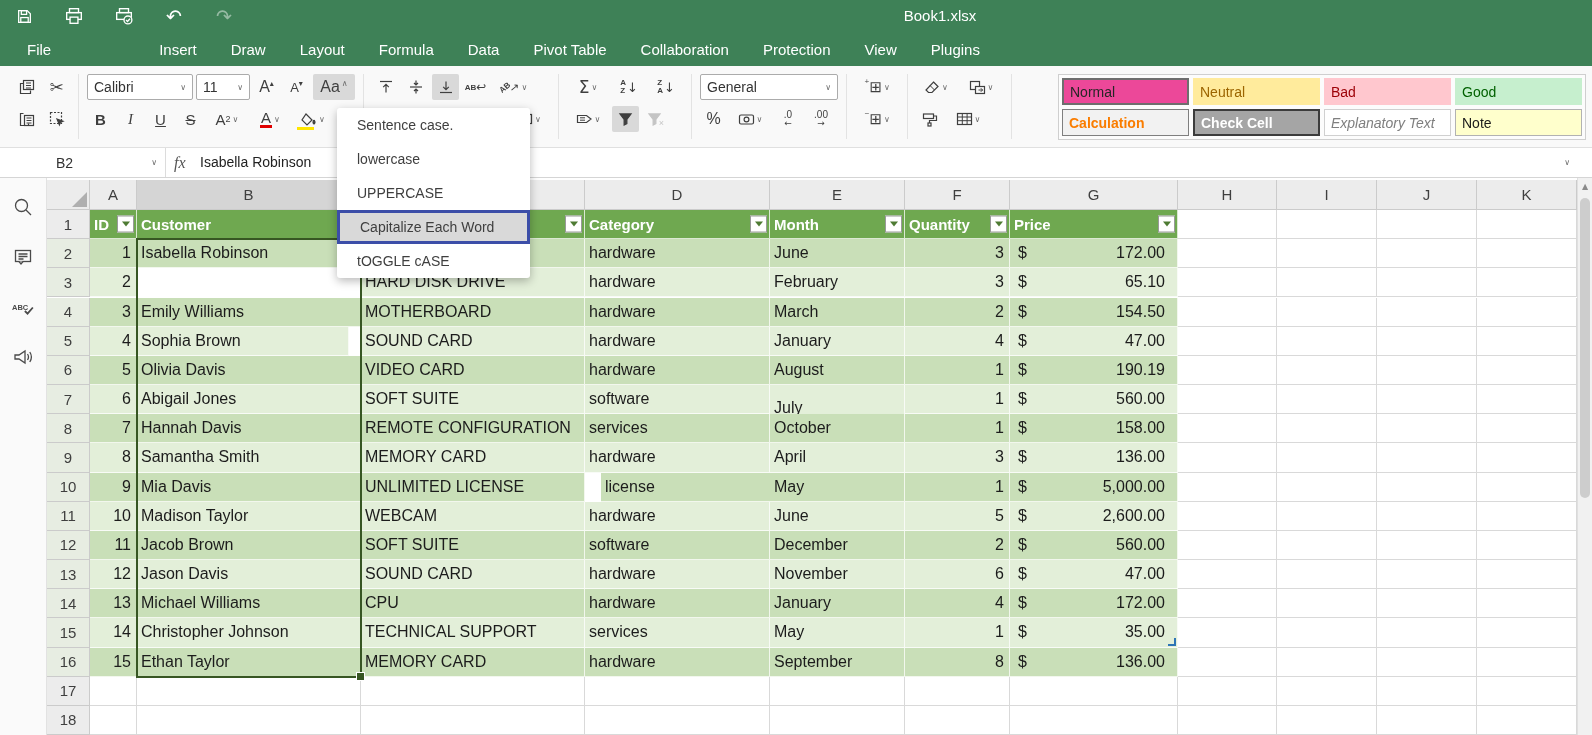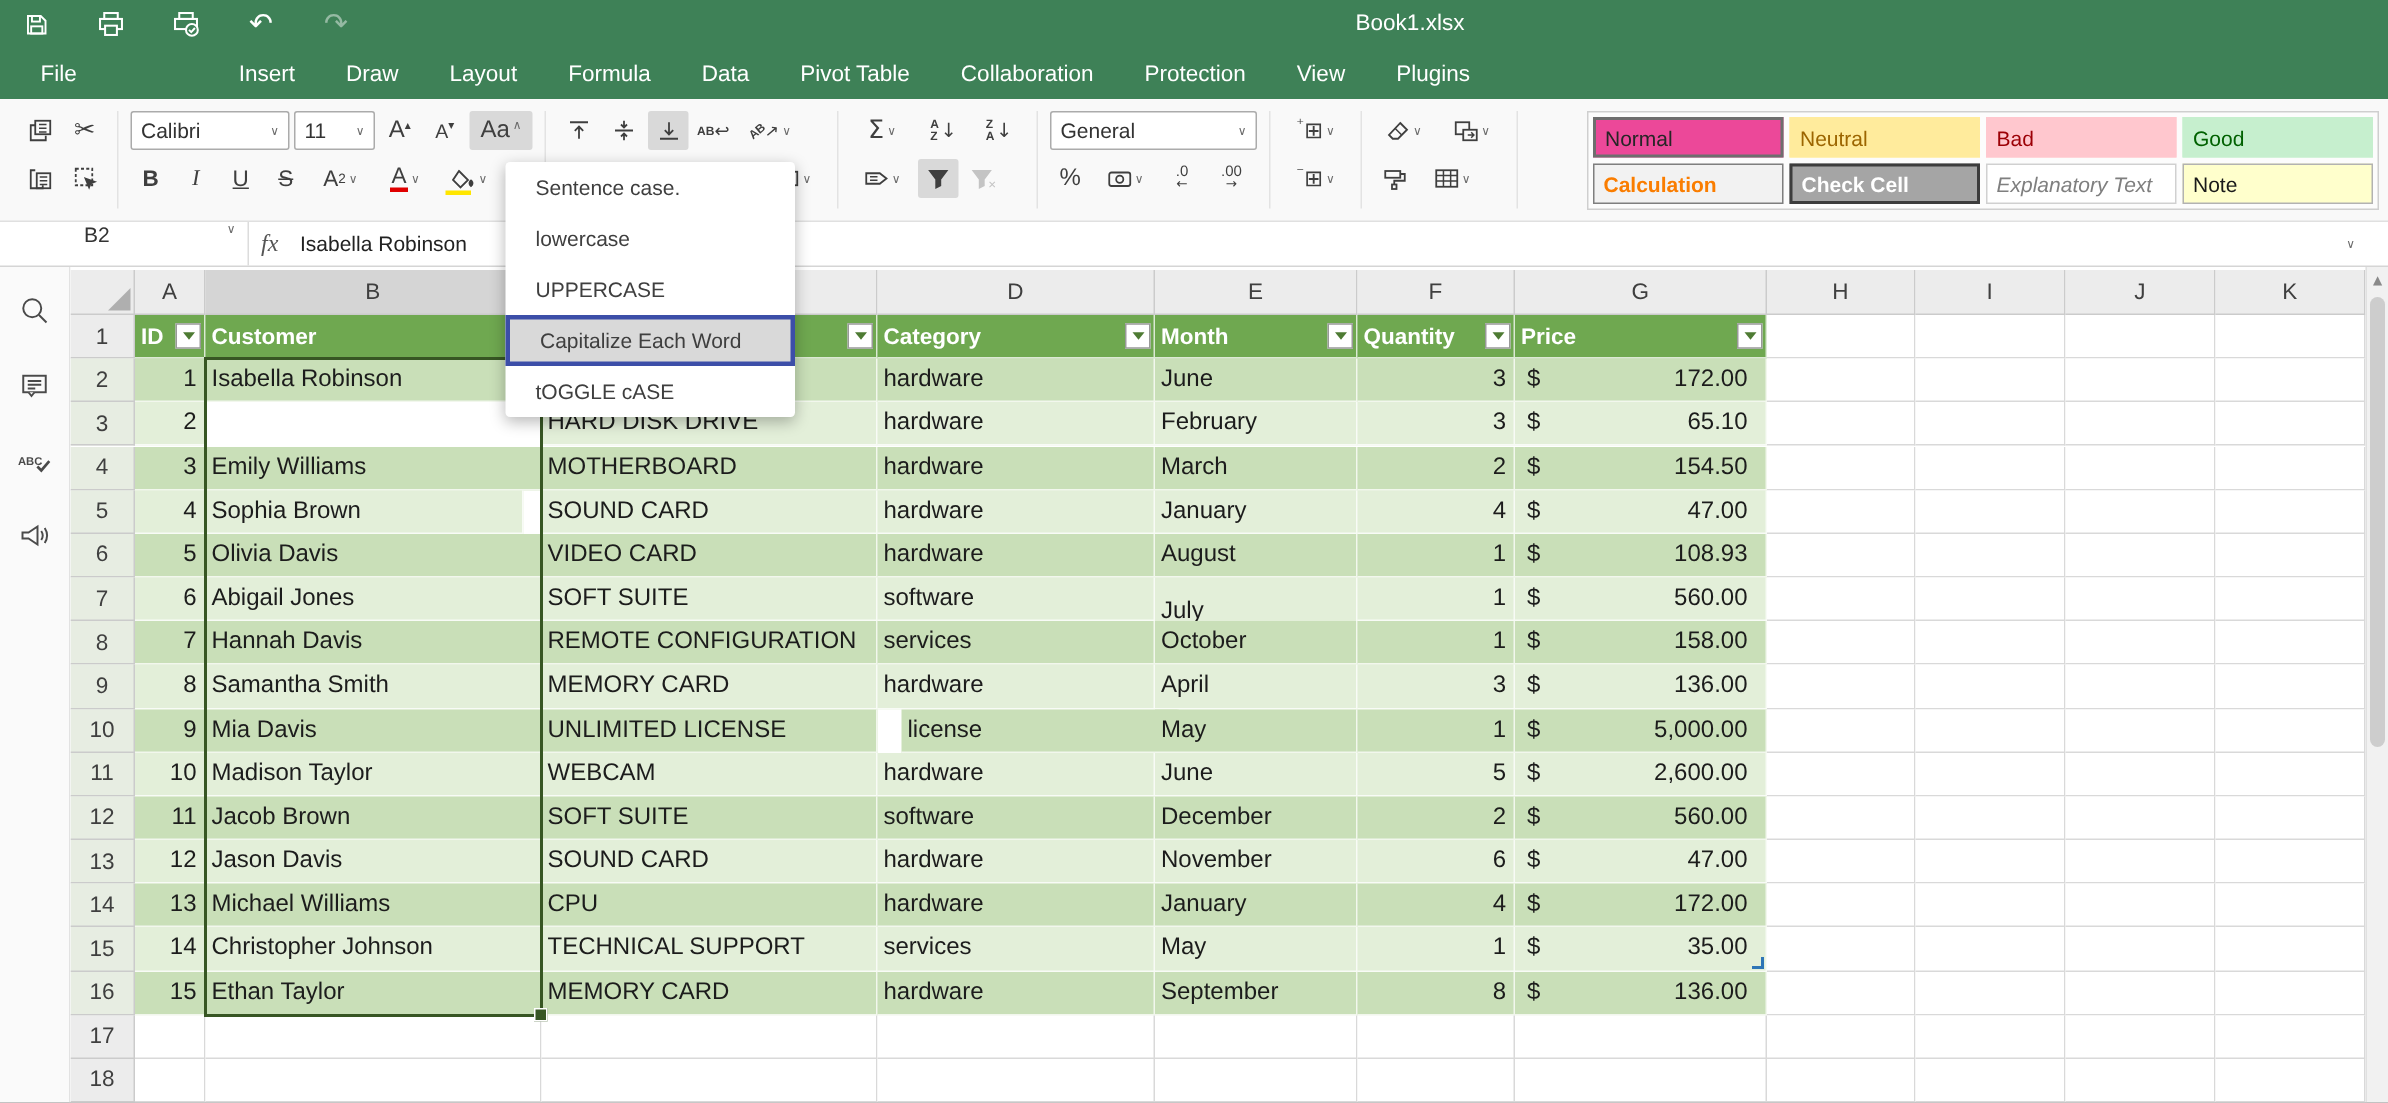--- a/index.html
+++ b/index.html
@@ -45,21 +45,21 @@
   .stack{display:flex;flex-direction:column;align-items:center;font-size:10px;line-height:9px;color:#3F3F3F;}
   .stack .arr{font-family:"DejaVu Sans",sans-serif;font-size:9px;}
   .abtxt{font-size:8px;font-weight:bold;letter-spacing:0;}
   
   .styles-frame{margin-left:auto;width:528px;min-width:528px;border:1px solid #CFCFCF;background:#FCFCFC;
                 display:grid;grid-template-columns:repeat(4,1fr);gap:4px;padding:3px;box-sizing:border-box;height:66px;}
   .chip{display:flex;align-items:center;padding:0 6px;font-size:14px;box-sizing:border-box;white-space:nowrap;overflow:hidden;}
   
   .formulabar{position:absolute;left:0;top:148px;width:100%;height:30px;background:#fff;
               border-bottom:1px solid #D5D5D5;box-sizing:border-box;}
-  .namebox{position:absolute;left:48px;top:0;width:118px;height:29px;display:flex;align-items:flex-start;
+  .namebox{position:absolute;left:48px;top:0;width:118px;height:29px;display:flex;align-items:center;
            justify-content:space-between;padding:0 8px;font-size:14px;color:#333;box-sizing:border-box;
            border-right:1px solid #DCDCDC;}
   .fx{position:absolute;left:174px;top:0;height:29px;line-height:29px;font-family:"Liberation Serif",serif;
       font-style:italic;font-size:16px;color:#555;}
   .fcontent{position:absolute;left:200px;top:0;height:29px;line-height:29px;font-size:14px;color:#222;}
   .fchev{position:absolute;right:22px;top:10px;}
   
   .sidebar{position:absolute;left:0;top:178px;width:47px;height:557px;background:#FAFAFA;
            border-right:1px solid #E2E2E2;box-sizing:border-box;display:flex;flex-direction:column;
            align-items:center;padding-top:18px;gap:28px;}
@@ -573,21 +573,21 @@
       <div class="cell empty" style="left: 1430px; top: 148.68px; width: 100px; height: 29.17px;"></div>
       <div class="ghead rowhead selrow" style="left: 0px; top: 177.85px; width: 43px; height: 29.17px;">6</div>
       <div class="cell data num dark" style="left: 43px; top: 177.85px; width: 47px; height: 29.17px;">5</div>
       <div class="cell data dark" style="left: 90px; top: 177.85px; width: 224px; height: 29.17px;">Olivia Davis</div>
       <div class="cell data dark" style="left: 314px; top: 177.85px; width: 224px; height: 29.17px;">VIDEO CARD</div>
       <div class="cell data dark" style="left: 538px; top: 177.85px; width: 185px; height: 29.17px;">hardware</div>
       <div class="cell data dark" style="left: 723px; top: 177.85px; width: 135px; height: 29.17px;">August</div>
       <div class="cell data num dark" style="left: 858px; top: 177.85px; width: 105px; height: 29.17px;">1</div>
       <div class="cell data price dark" style="left: 963px; top: 177.85px; width: 168px; height: 29.17px;">
         <div>$</div>
-        <div>108.93</div>
+        <div>190.19</div>
       </div>
       <div class="cell empty" style="left: 1131px; top: 177.85px; width: 99px; height: 29.17px;"></div>
       <div class="cell empty" style="left: 1230px; top: 177.85px; width: 100px; height: 29.17px;"></div>
       <div class="cell empty" style="left: 1330px; top: 177.85px; width: 100px; height: 29.17px;"></div>
       <div class="cell empty" style="left: 1430px; top: 177.85px; width: 100px; height: 29.17px;"></div>
       <div class="ghead rowhead selrow" style="left: 0px; top: 207.02px; width: 43px; height: 29.17px;">7</div>
       <div class="cell data num light" style="left: 43px; top: 207.02px; width: 47px; height: 29.17px;">6</div>
       <div class="cell data light" style="left: 90px; top: 207.02px; width: 224px; height: 29.17px;">Abigail Jones</div>
       <div class="cell data light" style="left: 314px; top: 207.02px; width: 224px; height: 29.17px;">SOFT SUITE</div>
       <div class="cell data light" style="left: 538px; top: 207.02px; width: 185px; height: 29.17px;">software</div>

